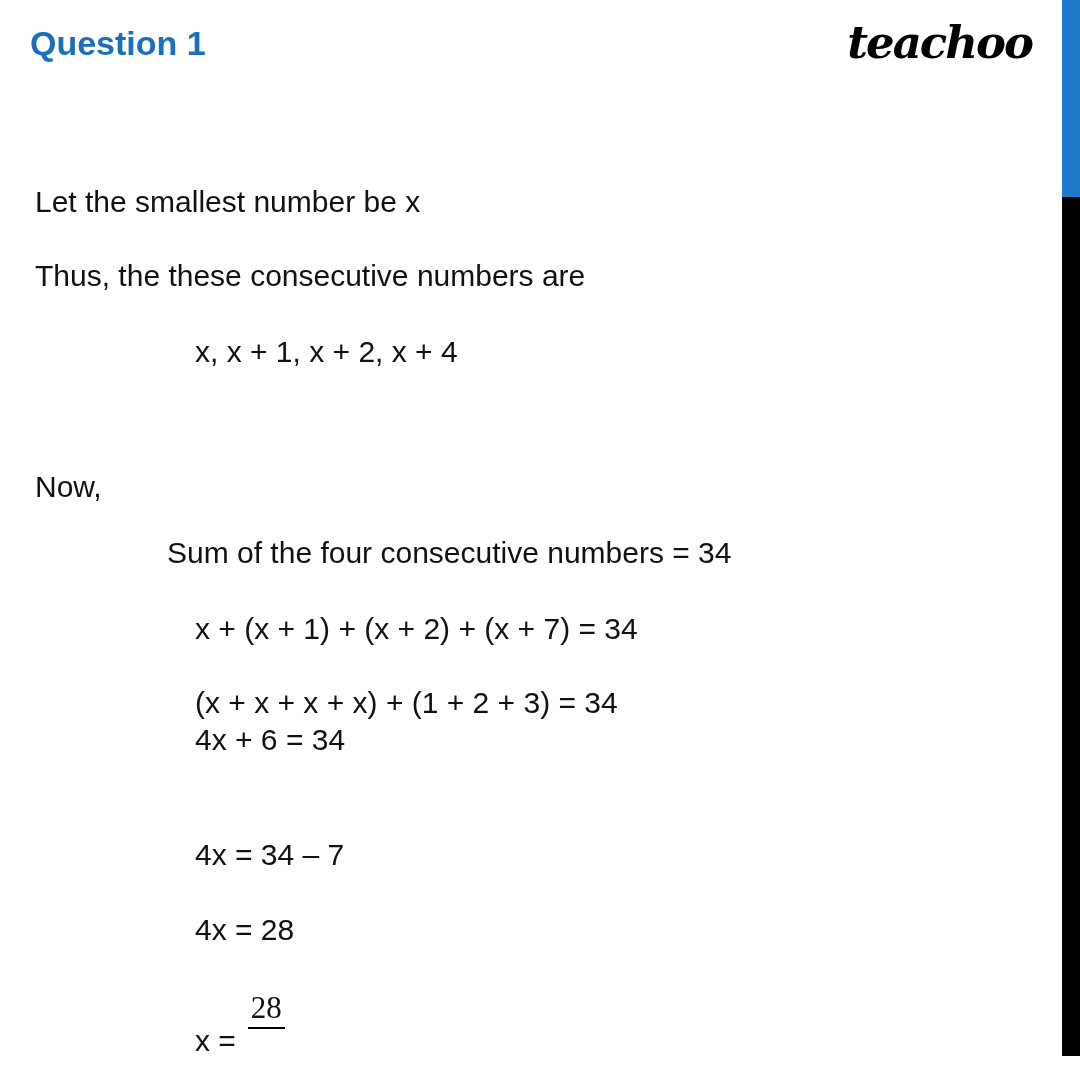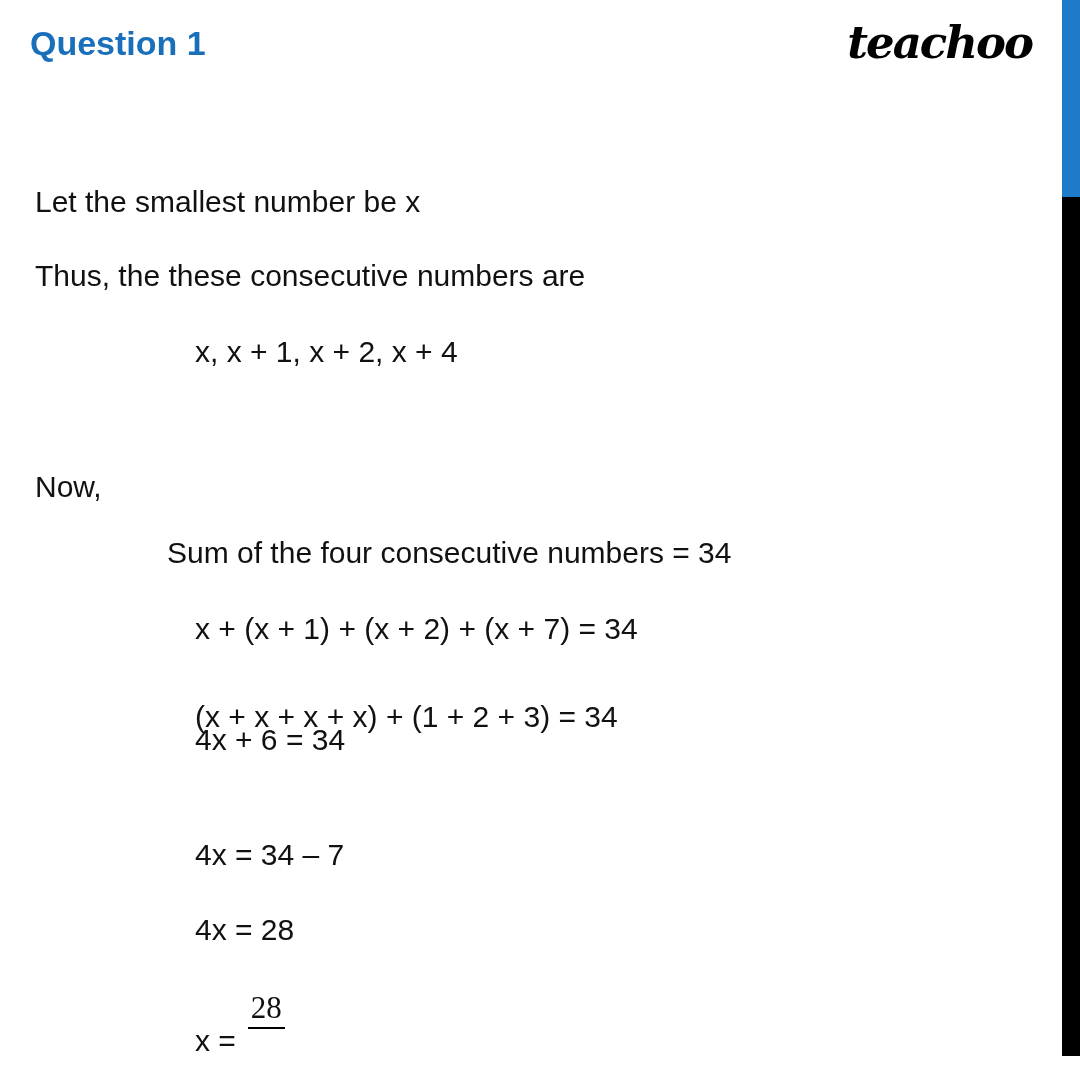--- a/index.html
+++ b/index.html
@@ -71,21 +71,21 @@
   <div class="line ind0" style="top:259px">Thus, the these consecutive numbers are</div>
 
   <div class="line ind2 bold" style="top:335px">x, x + 1, x + 2, x + 4</div>
 
   <div class="line ind0" style="top:470px">Now,</div>
 
   <div class="line ind1" style="top:536px">Sum of the four consecutive numbers = 34</div>
 
   <div class="line ind2 bold" style="top:612px">x + (x + 1) + (x + 2) + (x + 7) = 34</div>
 
-  <div class="line ind2" style="top:700px">(x + x + x + x) + (1 + 2 + 3) = 34</div>
+  <div class="line ind2" style="top:686px">(x + x + x + x) + (1 + 2 + 3) = 34</div>
 
   <div class="line ind2" style="top:723px">4x + 6 = 34</div>
 
   <div class="line ind2" style="top:838px">4x = 34 – 7</div>
 
   <div class="line ind2" style="top:913px">4x = 28</div>
 
   <div class="line ind2 frac-line" style="top:990px">
     <span>x =</span>
     <span class="frac">

